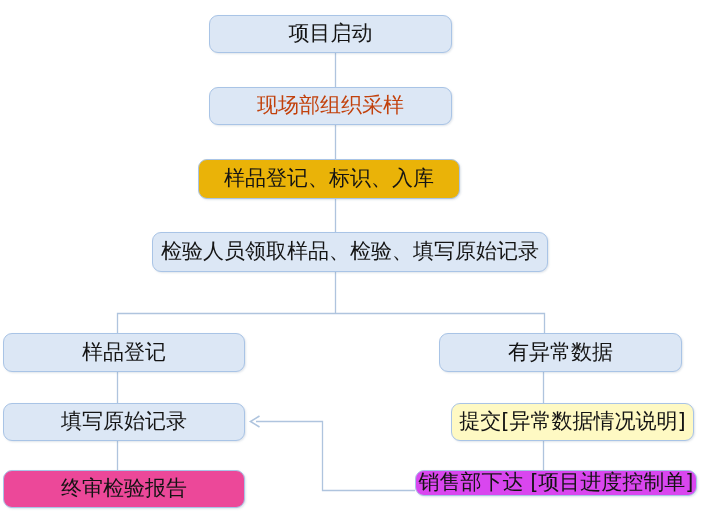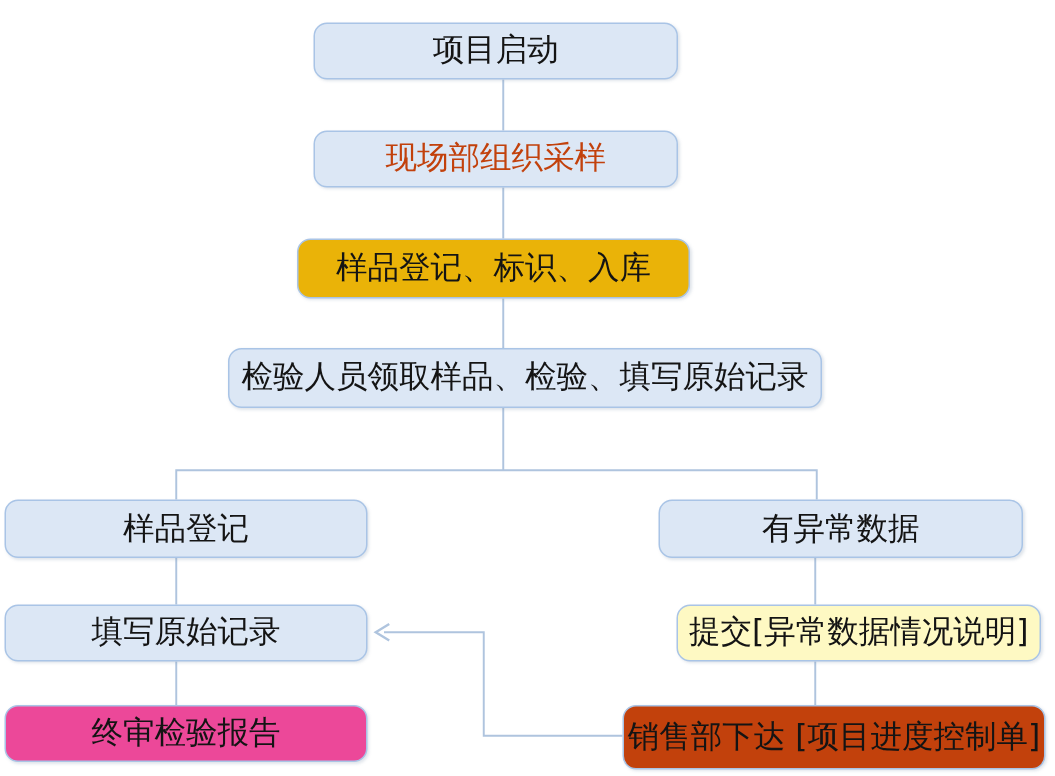--- a/index.html
+++ b/index.html
@@ -69,15 +69,15 @@
   <div class="node" style="left: 3px; top: 333px; width: 242px; height: 39px; background: rgb(220, 231, 245); border-color: rgb(169, 196, 230); color: rgb(20, 20, 20);">样品登记</div>
 
   <div class="node" style="left: 3px; top: 403px; width: 242px; height: 38px; background: rgb(220, 231, 245); border-color: rgb(169, 196, 230); color: rgb(20, 20, 20);">填写原始记录</div>
 
   <div class="node" style="left: 3px; top: 470px; width: 242px; height: 38px; background: #ec4899; border-color: rgb(169, 196, 230); color: rgb(20, 20, 20);">终审检验报告</div>
 
   <div class="node" style="left: 415px; top: 333px; width: 243px; height: 39px; background: rgb(220, 231, 245); border-color: rgb(169, 196, 230); color: rgb(20, 20, 20); margin-left: 24px;">有异常数据</div>
 
   <div class="node" style="left: 415px; top: 403px; width: 243px; height: 38px; background: #fef9c3; border-color: rgb(169, 196, 230); color: rgb(20, 20, 20); margin-left: 36px;">提交[异常数据情况说明]</div>
 
-  <div class="node" style="left: 415px; top: 470px; width: 282px; height: 43px; background: #c2410c; border-color: rgb(169, 196, 230); color: rgb(20, 20, 20);">销售部下达 [项目进度控制单]</div>
+  <div class="node" style="left: 415px; top: 470px; width: 282px; height: 26px; background: #d946ef; border-color: rgb(169, 196, 230); color: rgb(20, 20, 20);">销售部下达 [项目进度控制单]</div>
 
 </div>
 
 </body></html>

